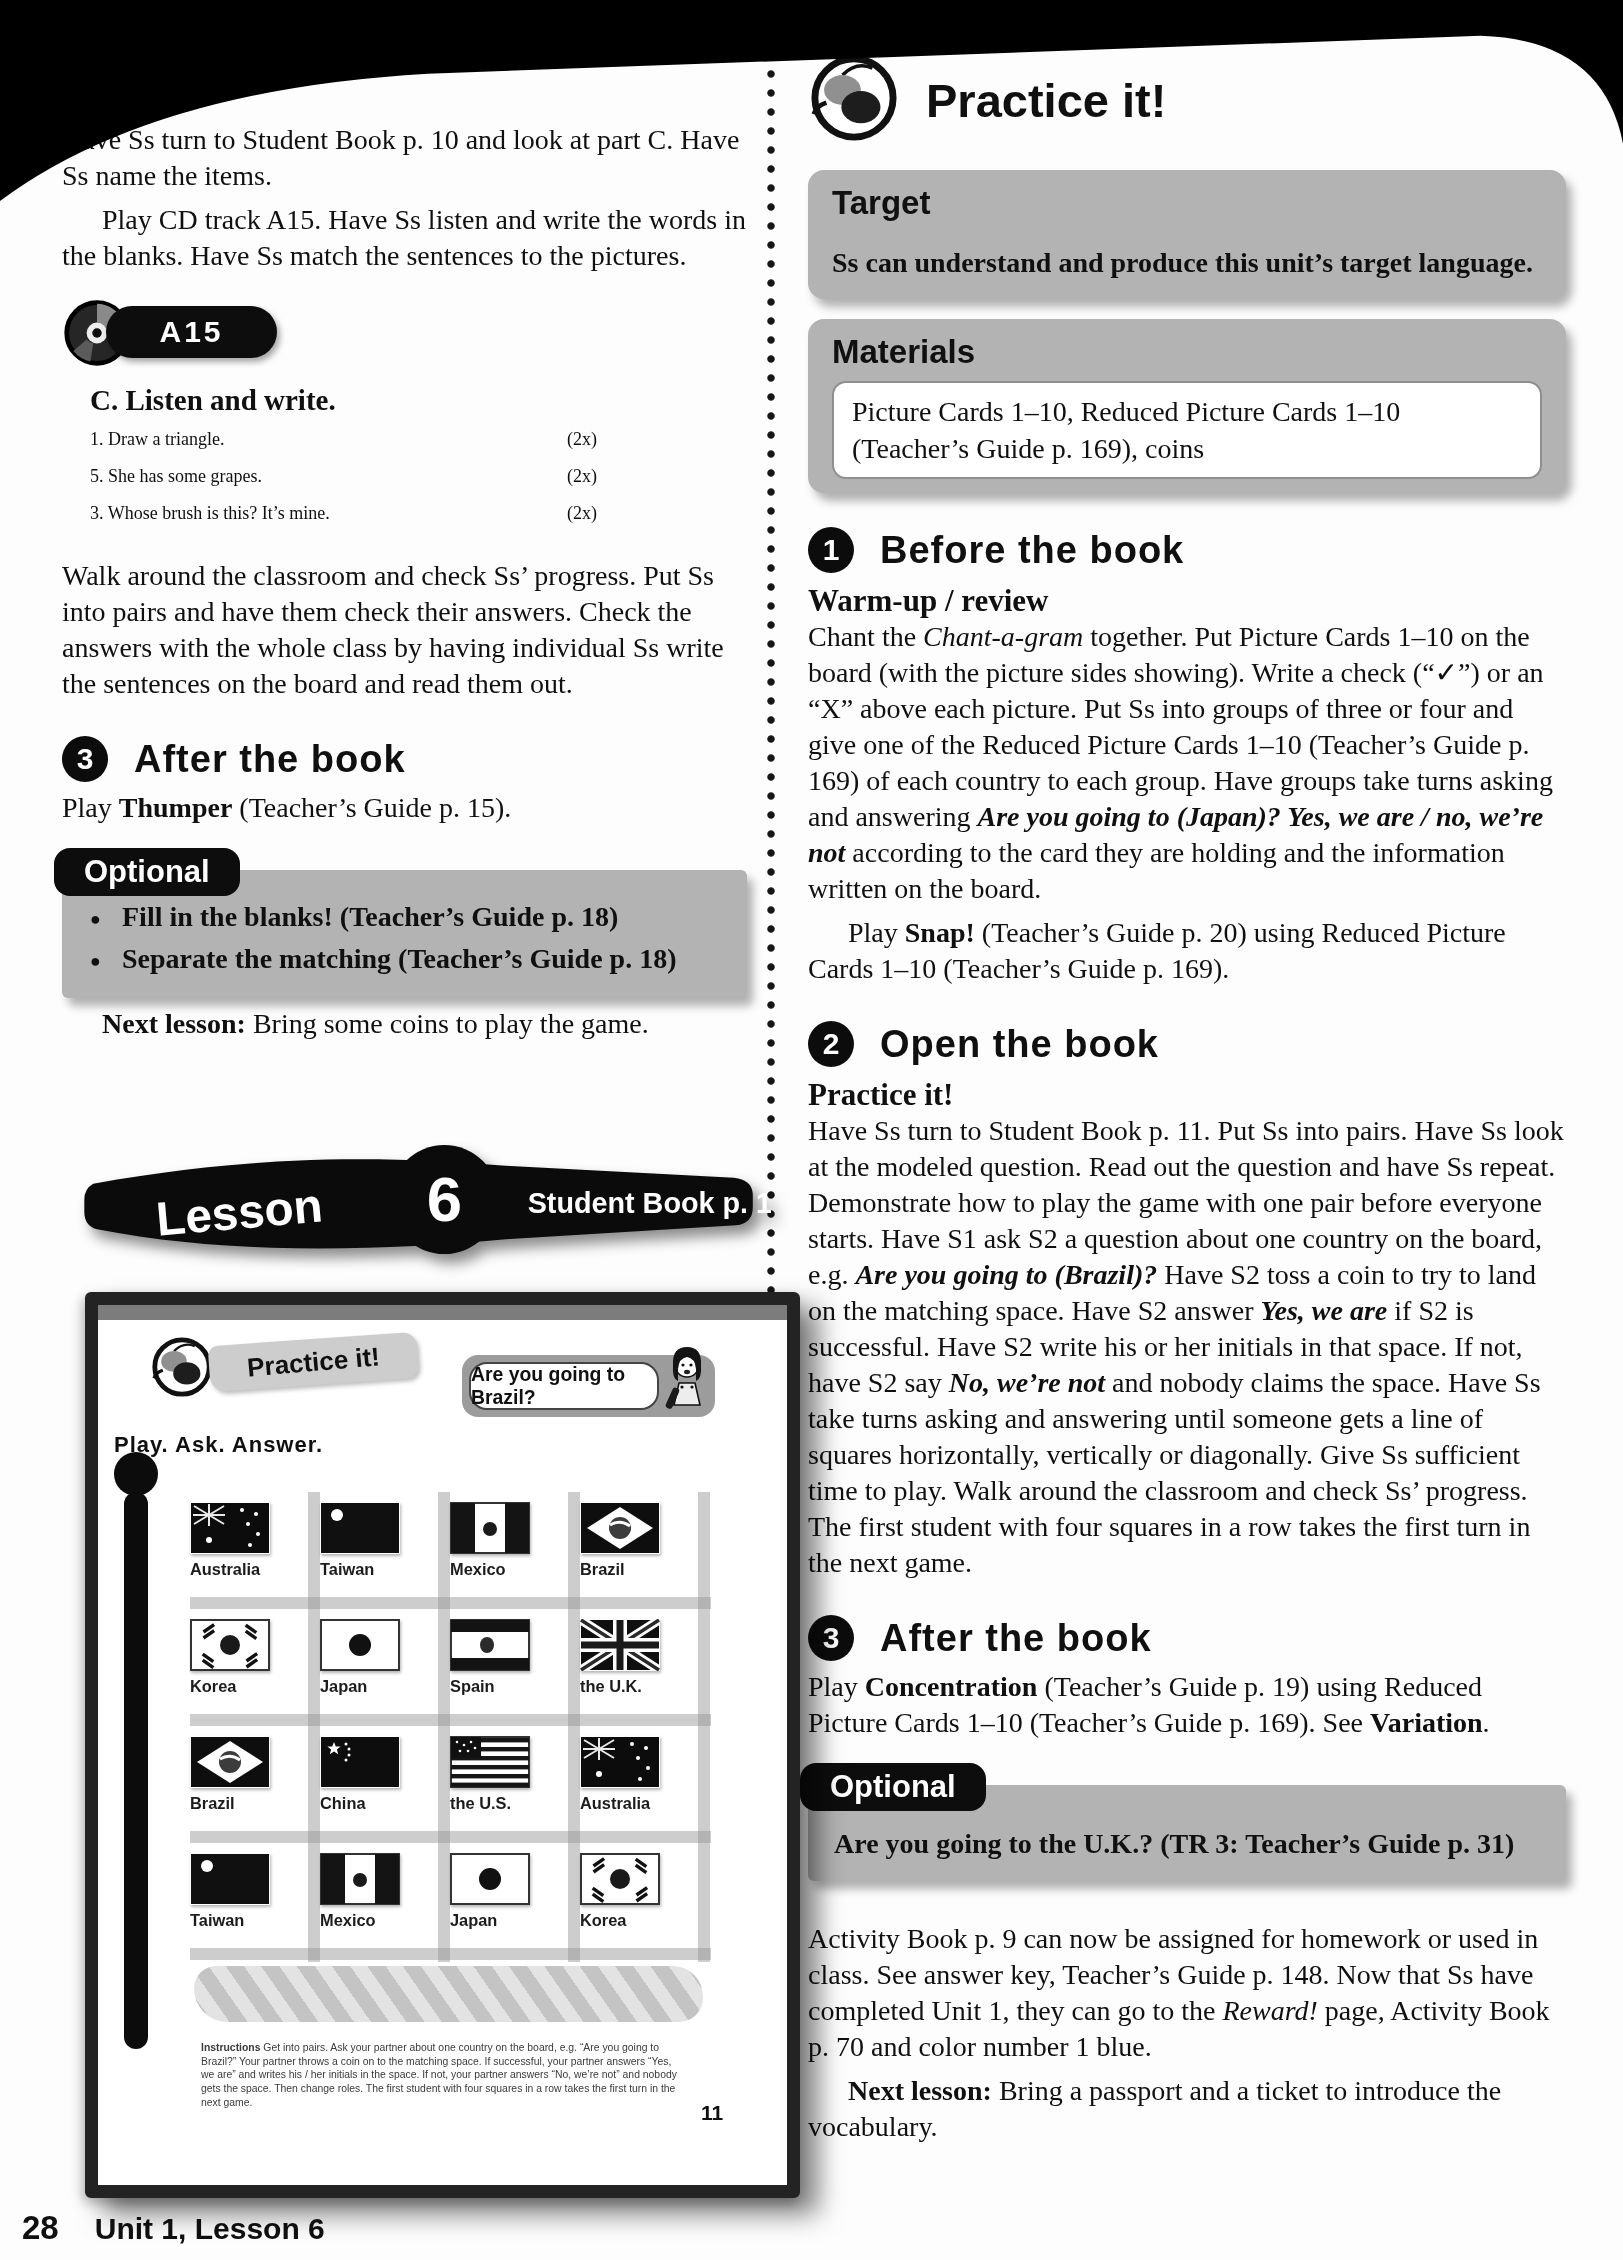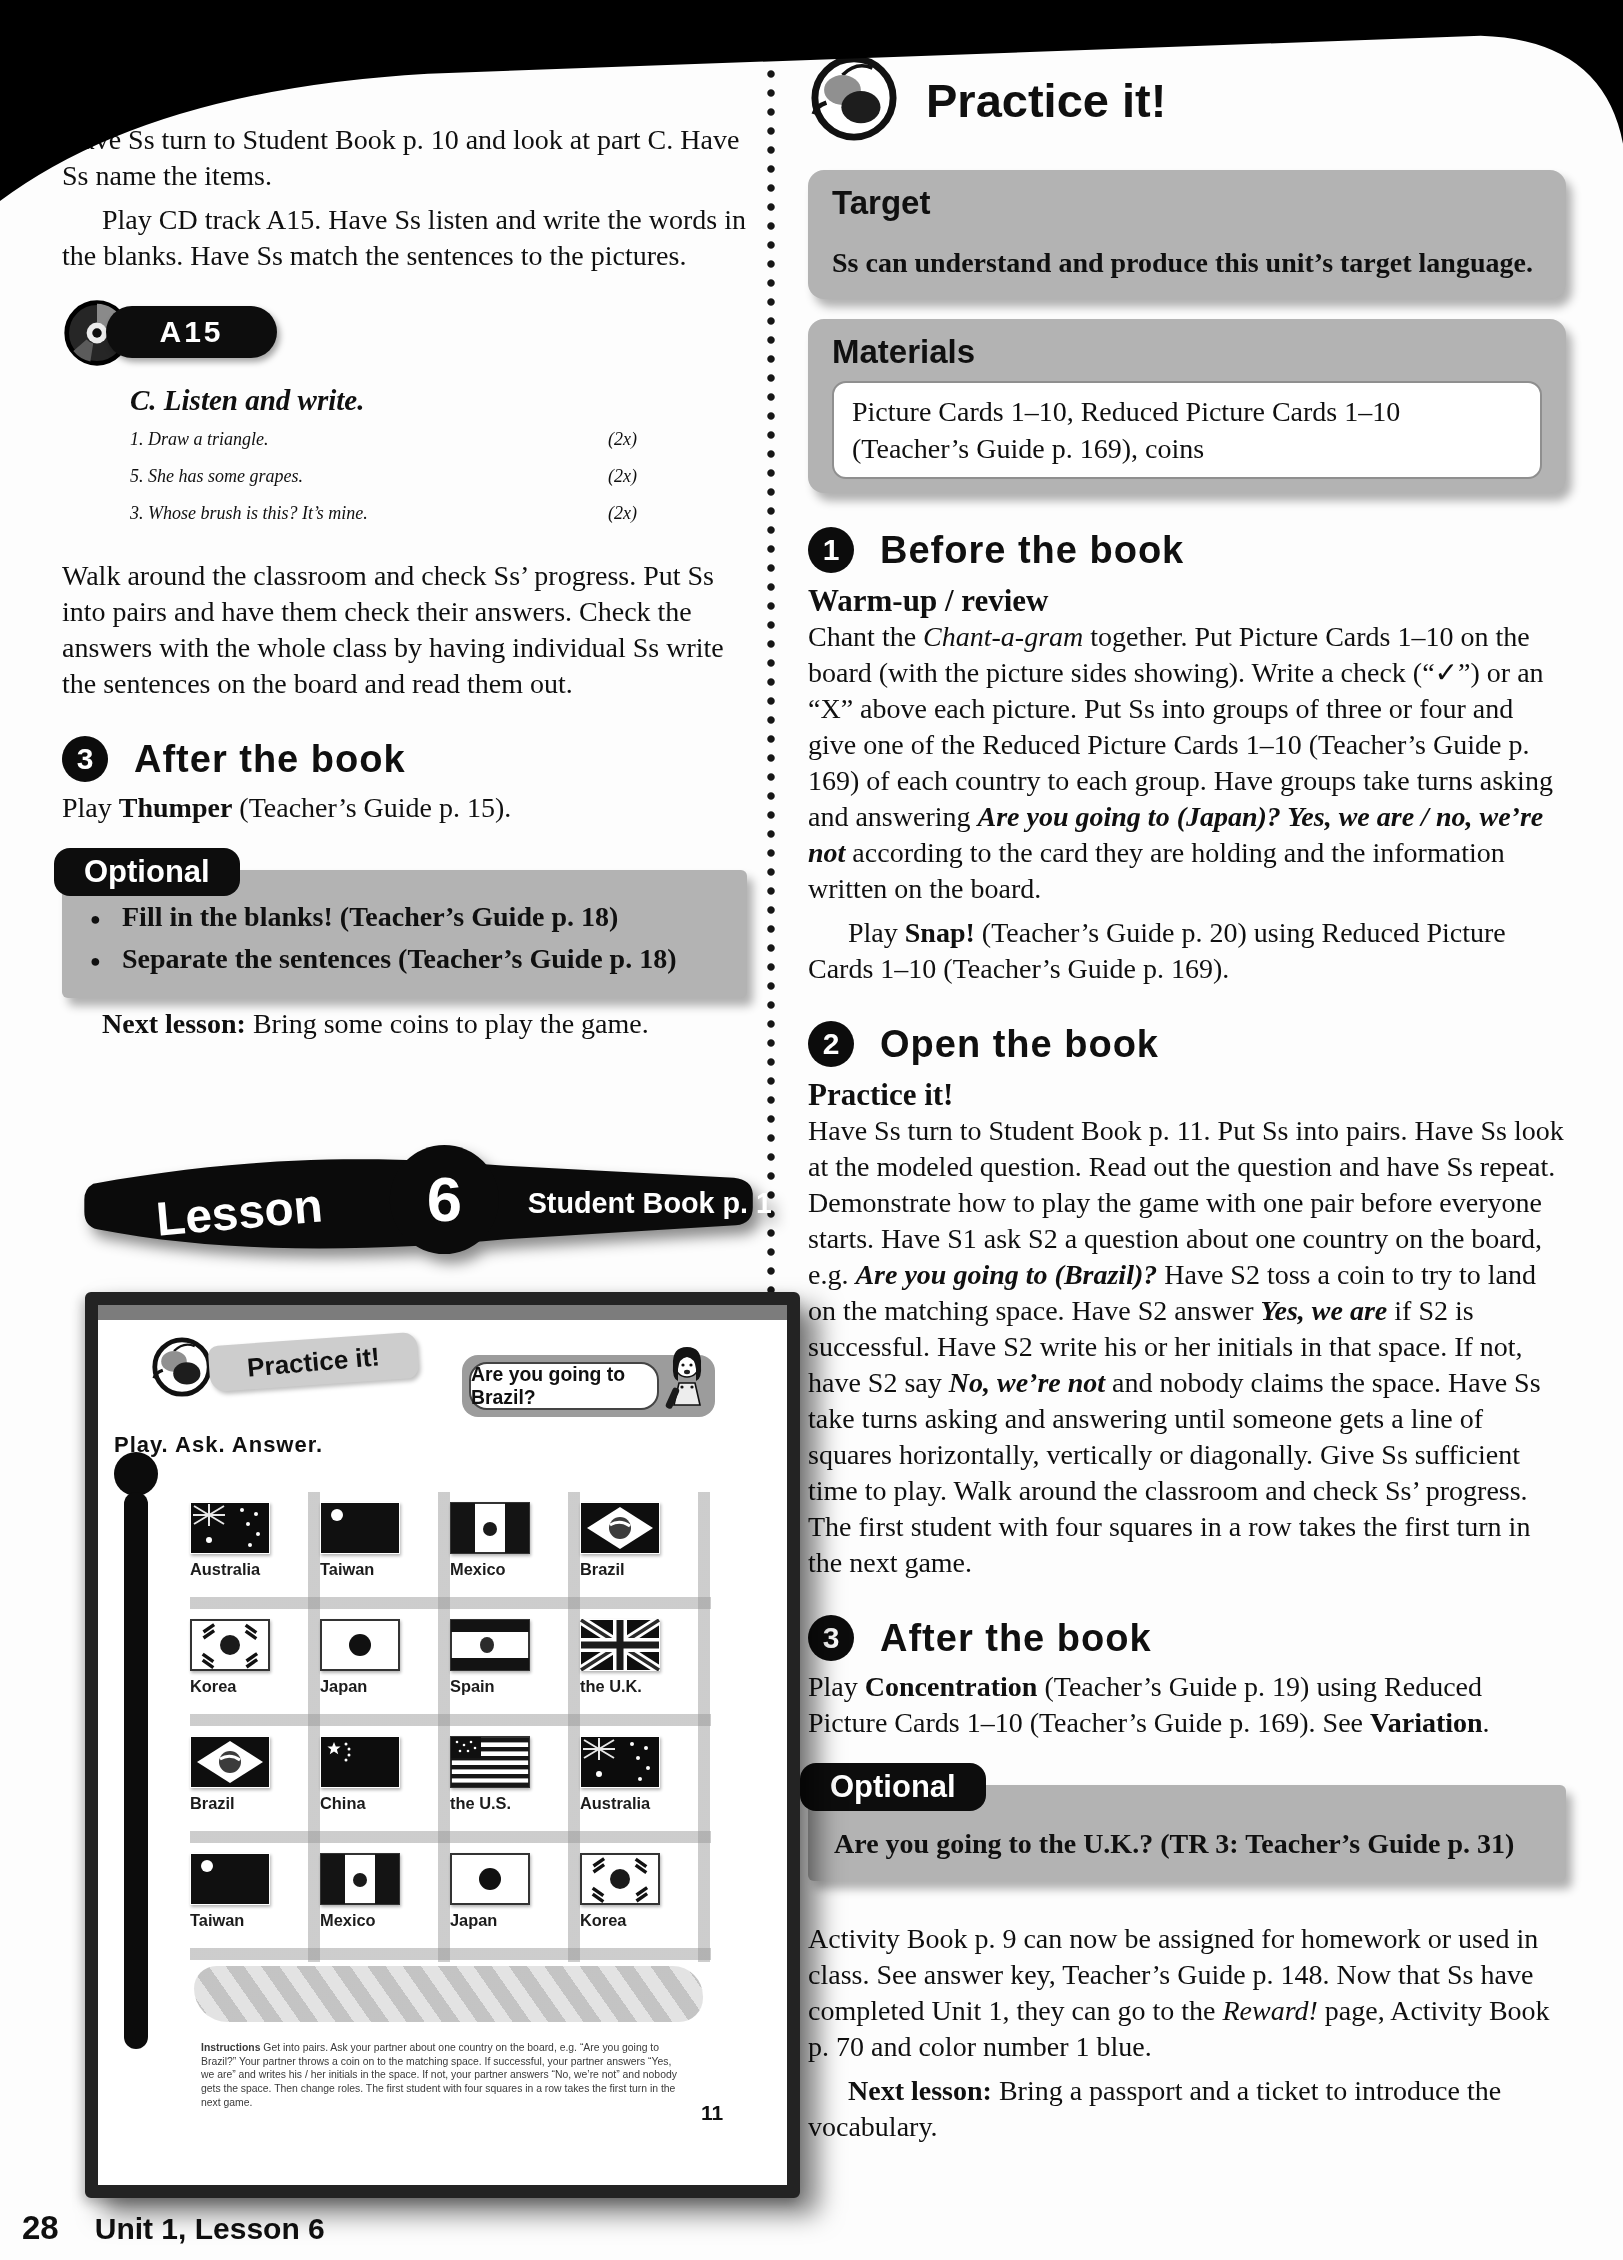--- a/index.html
+++ b/index.html
@@ -21,21 +21,21 @@
   .serif-head{font-weight:bold;font-size:31px;margin-top:10px;}
   
   .c-head{font-weight:bold;font-size:31px;margin:14px 0 10px 0;}
   
   .cd-row{position:relative;height:72px;margin-top:24px;}
   .cd-icon{position:absolute;left:0;top:0;}
   .a15-pill{position:absolute;left:44px;top:8px;width:171px;height:52px;background:#0d0d0d;
     border-radius:28px;color:#fff;text-align:center;line-height:52px;font-size:30px;
     letter-spacing:3px;box-shadow:3px 4px 6px rgba(0,0,0,.35);}
   
-  .script{margin:14px 0 0 68px;width:507px;font-style:italic;}
+  .script{margin:14px 0 0 28px;width:507px;}
   .script-title{font-weight:bold;font-size:29px;margin-bottom:4px;}
   .script-row{display:flex;justify-content:space-between;font-size:18px;line-height:37px;}
   
   .num-head{display:flex;align-items:center;gap:26px;margin-top:34px;}
   .num-circle{width:46px;height:46px;border-radius:50%;background:#0c0c0c;color:#fff;
     font-family:"Liberation Sans",sans-serif;font-weight:700;font-size:30px;
     display:flex;align-items:center;justify-content:center;flex:0 0 46px;}
   .num-title{font-family:"Liberation Sans",sans-serif;font-weight:700;font-size:38px;letter-spacing:1px;}
   
   .opt-box{position:relative;background:#b3b3b3;border-radius:6px;margin-top:44px;
@@ -151,21 +151,21 @@
 
     <div class="num-head">
       <span class="num-circle">3</span>
       <span class="num-title">After the book</span>
     </div>
     <p class="mt8"><span>Play </span><span class="seg-b">Thumper</span><span> (Teacher’s Guide p. 15).</span></p>
 
     <div class="opt-box">
       <span class="opt-tab">Optional</span>
       <div class="opt-item"><span class="seg-b">Fill in the blanks!</span><span class="seg-b"> (Teacher’s Guide p. 18)</span></div>
-      <div class="opt-item"><span class="seg-b">Separate the sentences</span><span class="seg-b"> (Teacher’s Guide p. 18)</span></div>
+      <div class="opt-item"><span class="seg-b">Separate the matching</span><span class="seg-b"> (Teacher’s Guide p. 18)</span></div>
     </div>
 
     <p class="indent mt8"><span class="seg-b">Next lesson:</span><span> Bring some coins to play the game.</span></p>
   </div>
 
   <div class="lesson-banner">
     <svg width="693" height="121" viewBox="0 0 696 122">
       <path d="M14,42 C180,12 310,14 430,24 L660,36 Q678,38 679,52 L679,66 Q679,82 662,84 L430,98 C300,110 150,114 18,88 Q5,85 5,70 L5,58 Q5,47 14,42 Z" fill="#0b0b0b"></path>
       <circle cx="368" cy="58" r="55" fill="#0b0b0b"></circle>
       <text x="78" y="84" fill="#fff" font-family="Liberation Sans, sans-serif" font-weight="bold" font-size="48" transform="rotate(-5 200 78)">Lesson</text>

